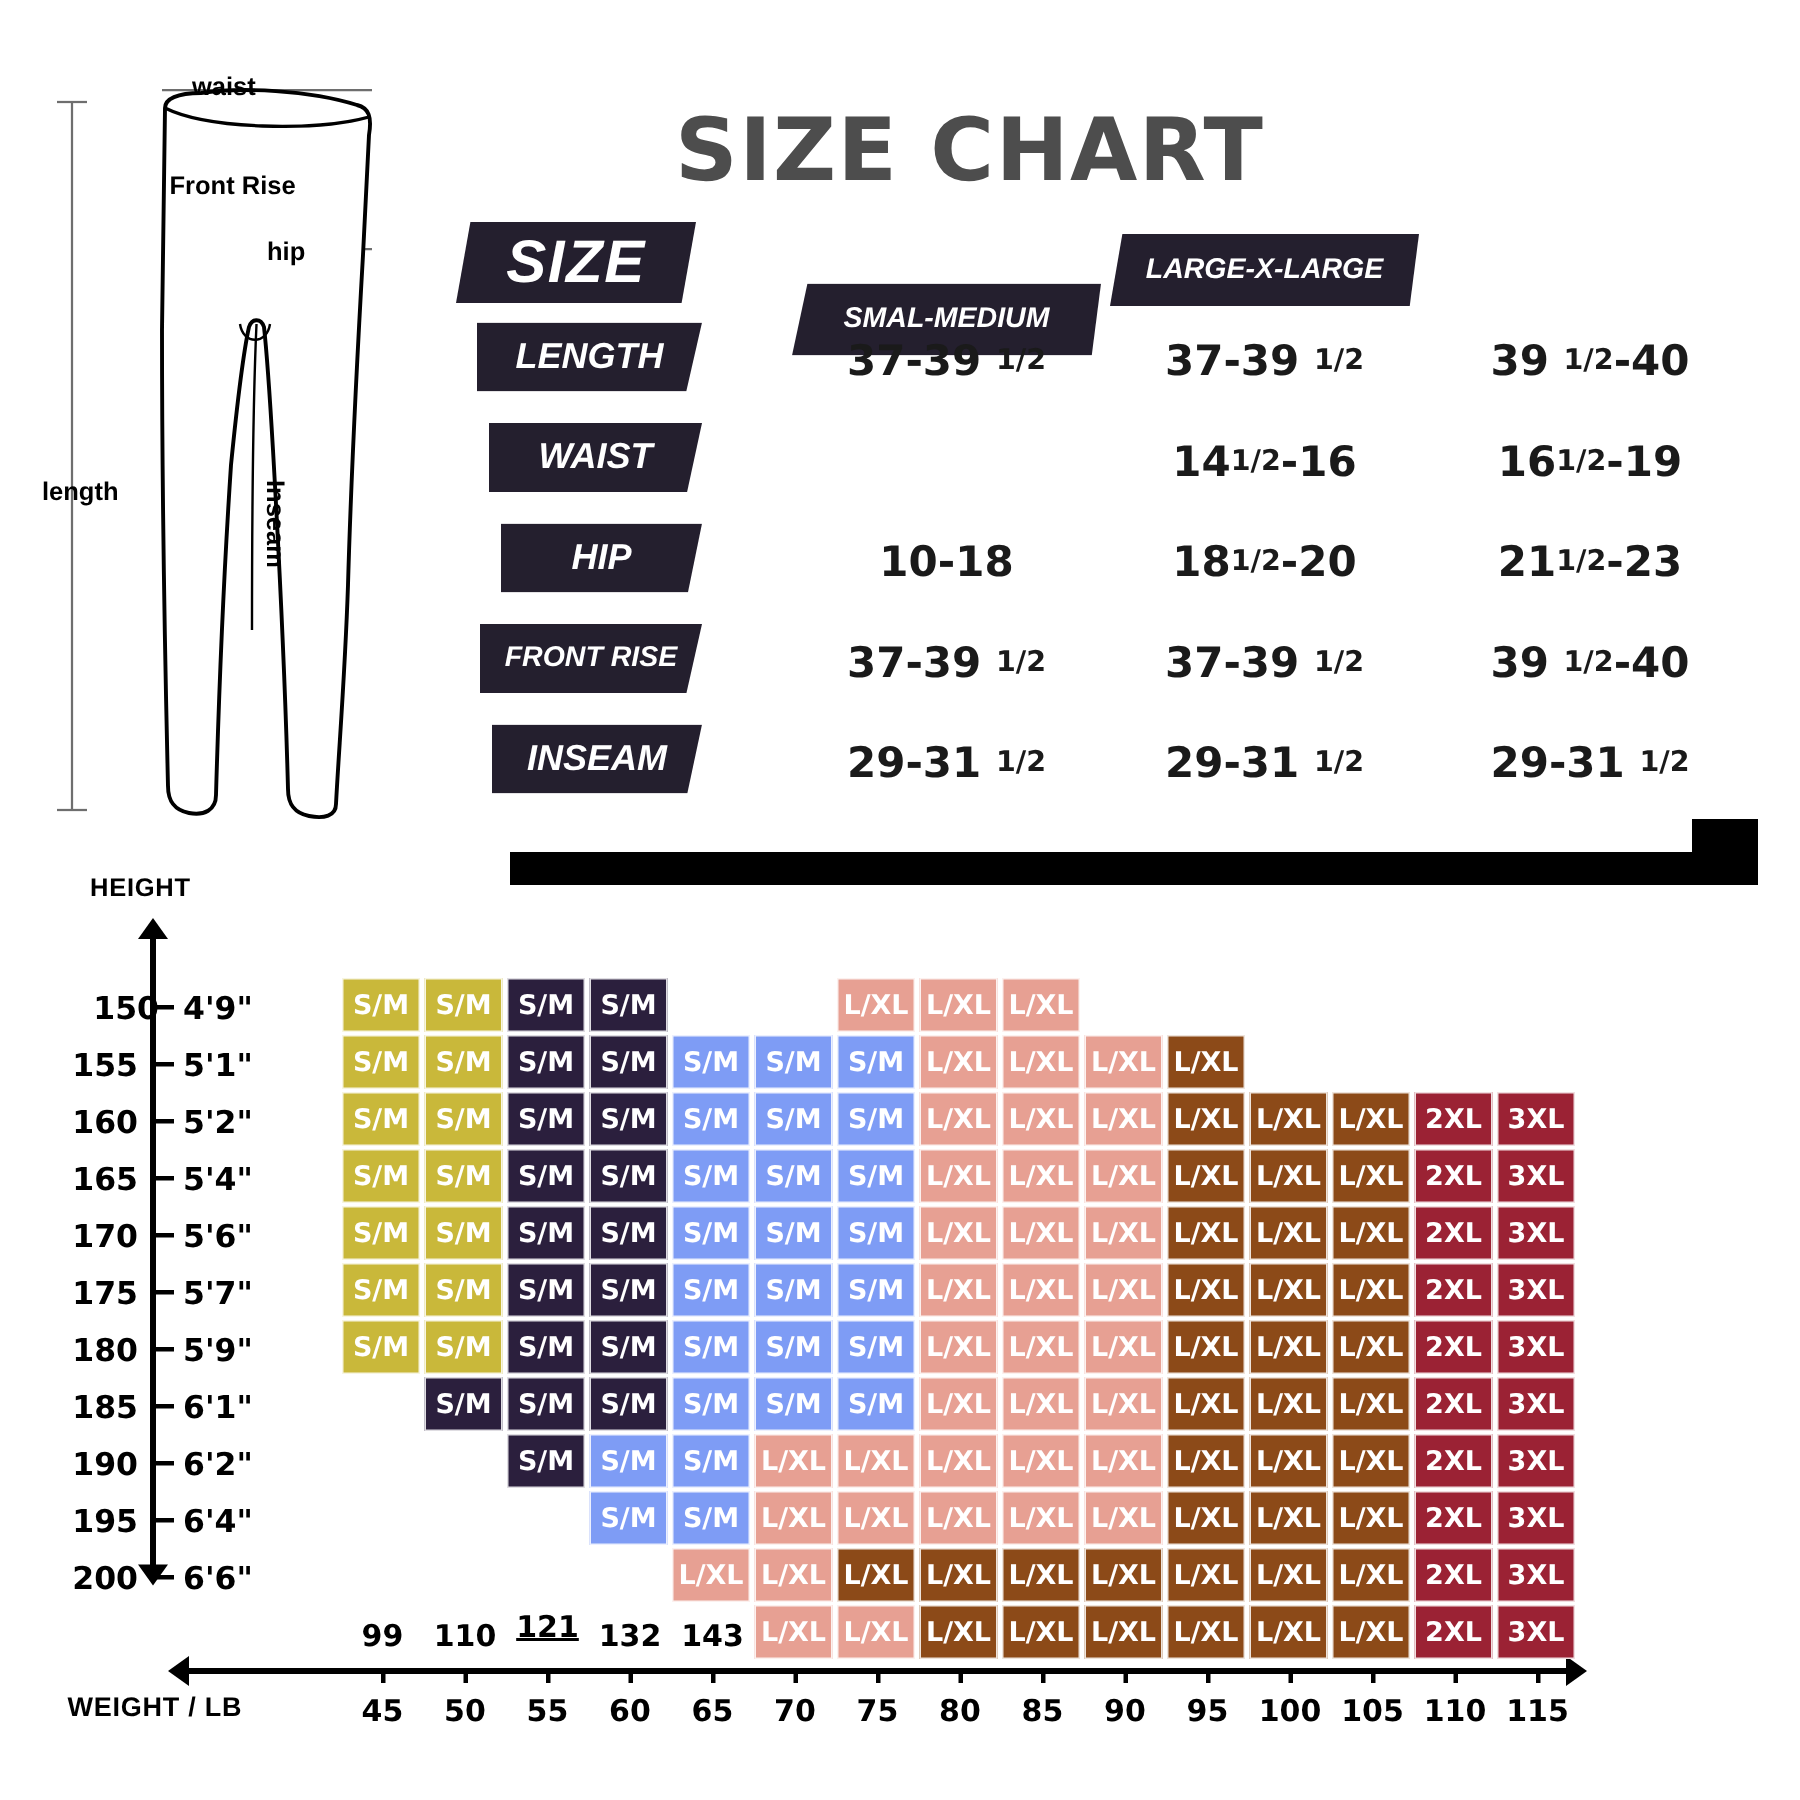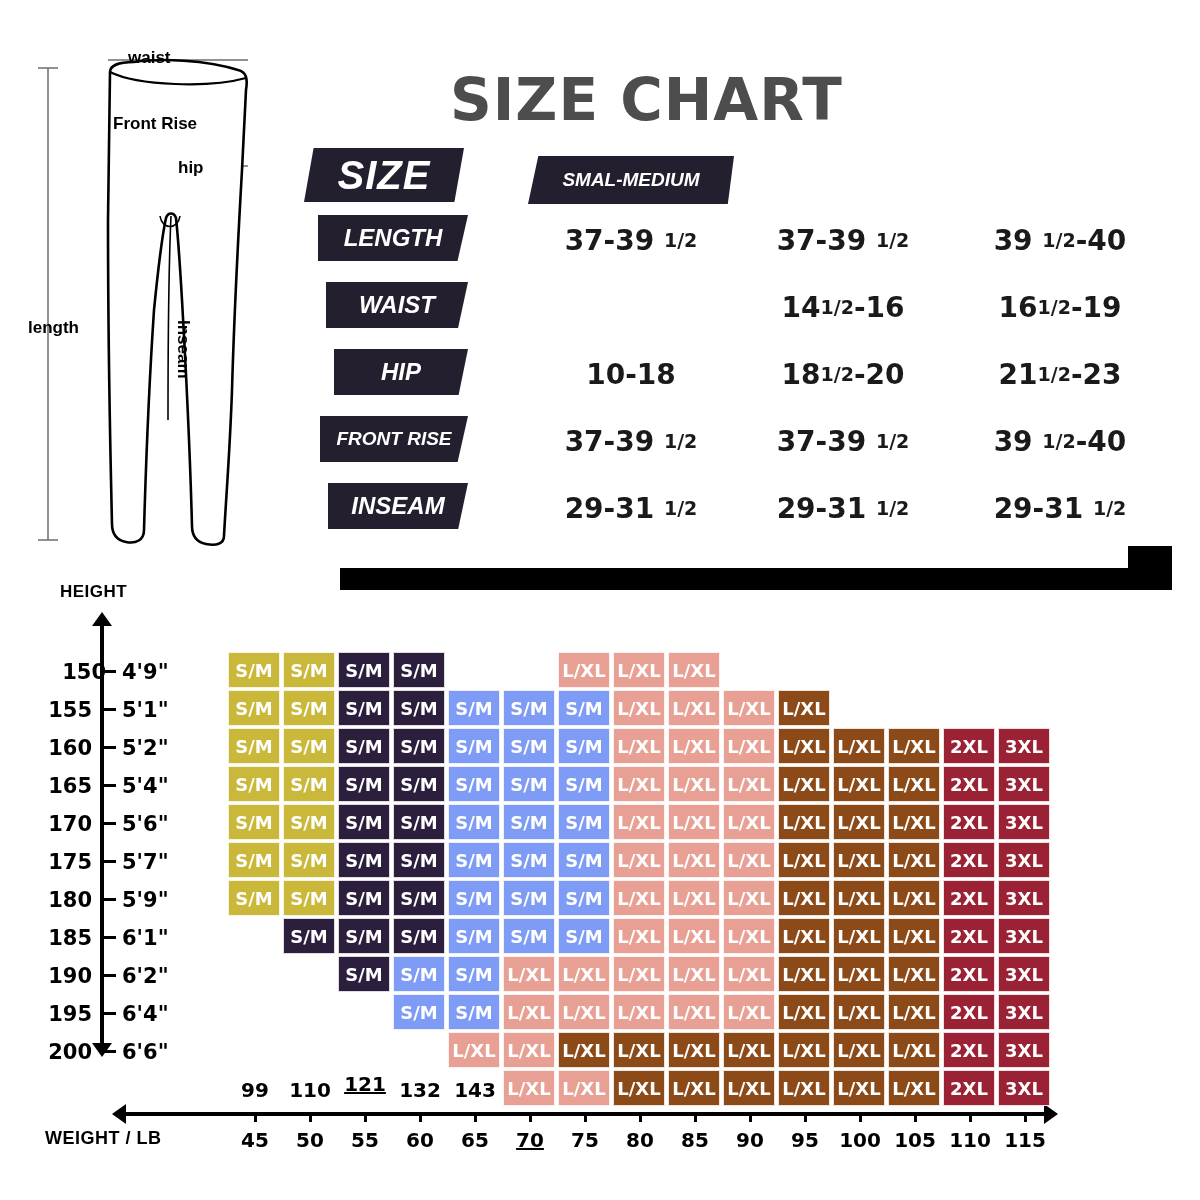--- a/index.html
+++ b/index.html
@@ -108,21 +108,21 @@
     background: #241f2e;
     color: #fff;
     display: flex;
     align-items: center;
     justify-content: center;
     font-style: italic;
     font-weight: bold;
     font-size: 19px;
     font-family: "Liberation Sans", sans-serif;
   }
-  .colhead.c1 { left: 228px; width: 206px; clip-path: polygon(5% 0, 100% 0, 97% 100%, 0% 100%); }
+  .colhead.c1 { left: 228px; width: 206px; clip-path: polygon(5% 0, 100% 0, 97% 100%, 0% 100%); margin-top: 33px; }
   .colhead.c2 { left: 440px; width: 206px; clip-path: polygon(4% 0, 100% 0, 97% 100%, 0% 100%); }
   .colhead.c3 { left: 652px; width: 216px; clip-path: polygon(4% 0, 100% 0, 98% 100%, 0% 100%); }
 
   .cell {
     position: absolute;
     top: 2px;
     height: 46px;
     display: flex;
     align-items: center;
     justify-content: center;
@@ -329,20 +329,21 @@
     <div class="dlabel height">HEIGHT</div>
   </div>
 
   <div class="title">SIZE CHART</div>
 
   <div class="table">
 
     <div class="row">
       <div class="tag head">SIZE</div>
       <div class="colhead c1">SMAL-MEDIUM</div>
+      <div class="colhead c2">LARGE-X-LARGE</div>
     </div>
 
     <div class="row">
       <div class="tag r1">LENGTH</div>
       <div class="cell c1">37-39&nbsp;<span class="frac">1/2</span></div>
       <div class="cell c2">37-39&nbsp;<span class="frac">1/2</span></div>
       <div class="cell c3">39&nbsp;<span class="frac">1/2</span>-40</div>
     </div>
 
     <div class="row">
@@ -428,21 +429,21 @@
         <div class="xtick" style="left: 364px;"></div>
         <div class="xlab-kg" style="left: 338px; top: 528px;">55</div>
         <div class="xlab-lb" style="left: 393px; top: 478px;">132</div>
         <div class="xtick" style="left: 419px;"></div>
         <div class="xlab-kg" style="left: 393px; top: 528px;">60</div>
         <div class="xlab-lb" style="left: 448px; top: 478px;">143</div>
         <div class="xtick" style="left: 474px;"></div>
         <div class="xlab-kg" style="left: 448px; top: 528px;">65</div>
         <div class="xlab-lb" style="left: 503px; top: 478px;">154</div>
         <div class="xtick" style="left: 529px;"></div>
-        <div class="xlab-kg" style="left: 503px; top: 528px; text-decoration: underline;">70</div>
+        <div class="xlab-kg" style="left: 503px; top: 528px;">70</div>
         <div class="xlab-lb" style="left: 558px; top: 478px;">165</div>
         <div class="xtick" style="left: 584px;"></div>
         <div class="xlab-kg" style="left: 558px; top: 528px;">75</div>
         <div class="xlab-lb" style="left: 613px; top: 478px;">176</div>
         <div class="xtick" style="left: 639px;"></div>
         <div class="xlab-kg" style="left: 613px; top: 528px;">80</div>
         <div class="xlab-lb" style="left: 668px; top: 478px;">187</div>
         <div class="xtick" style="left: 694px;"></div>
         <div class="xlab-kg" style="left: 668px; top: 528px;">85</div>
         <div class="xlab-lb" style="left: 723px; top: 478px;">198</div>

